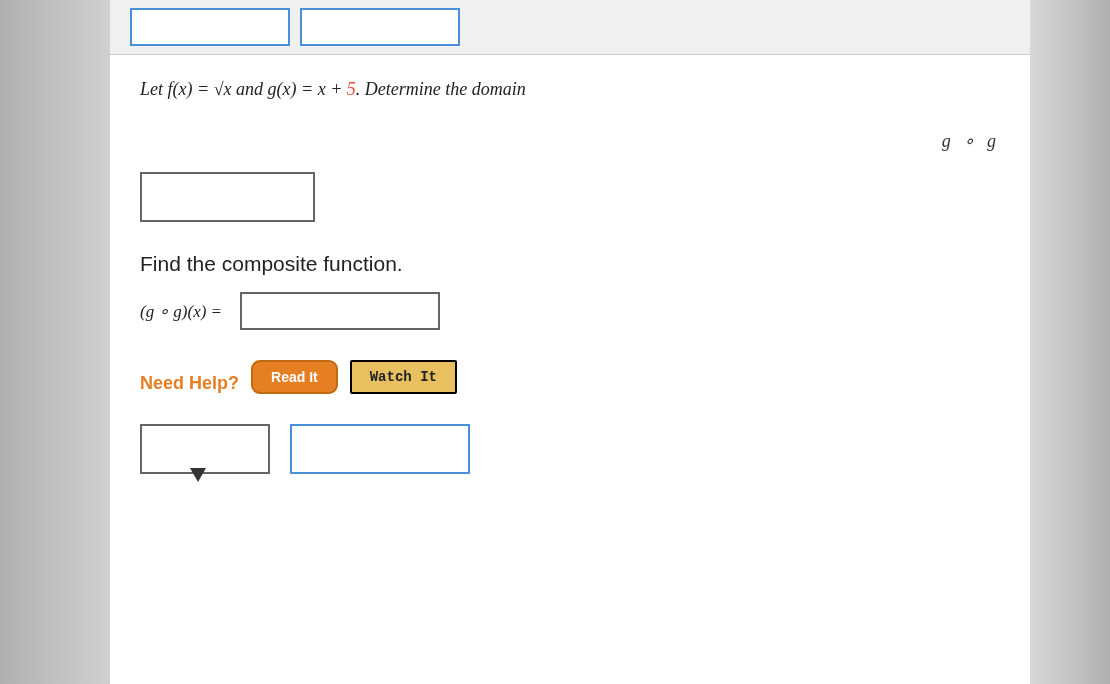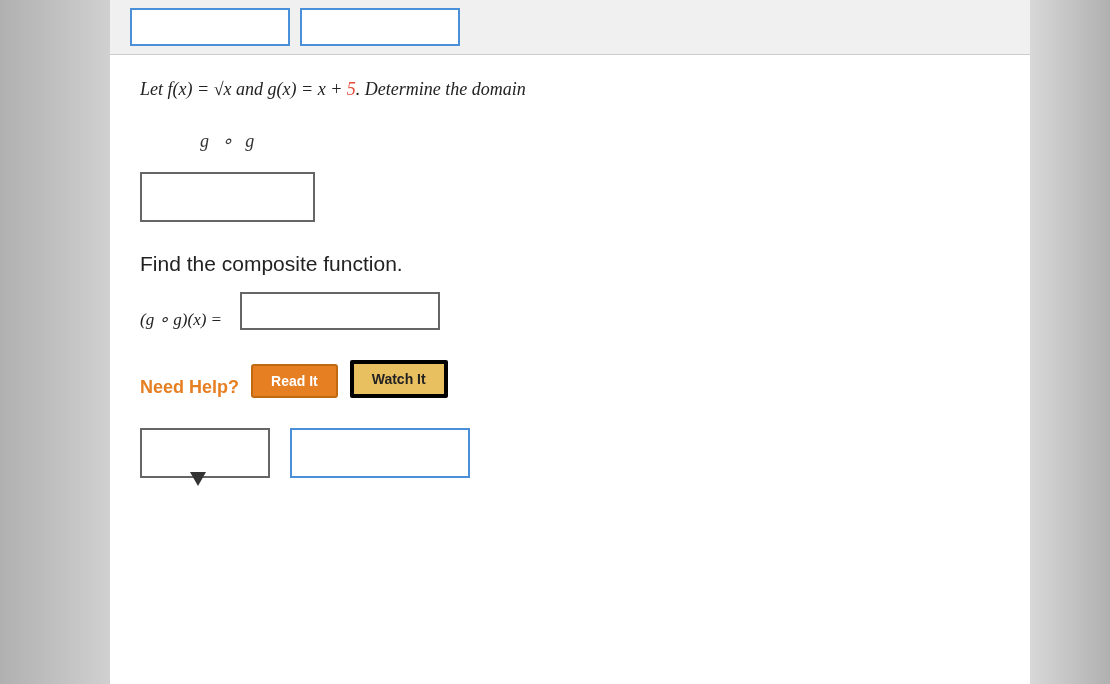--- a/index.html
+++ b/index.html
@@ -72,41 +72,42 @@
       font-style: italic;
     }
 
     .composition-label {
       font-size: 18px;
       font-style: italic;
       color: #333;
       margin-bottom: 20px;
       margin-left: 60px;
       letter-spacing: 4px;
+      text-align: right;
     }
 
     .answer-box-domain {
       border: 2px solid #666;
       background: white;
       height: 50px;
       width: 175px;
       margin-bottom: 30px;
     }
 
     .find-composite-text {
       font-size: 21px;
       color: #222;
       margin-bottom: 16px;
       font-family: Arial, sans-serif;
       font-style: normal;
     }
 
     .composite-row {
       display: flex;
-      align-items: flex-end;
+      align-items: center;
       gap: 18px;
       margin-bottom: 30px;
     }
 
     .composite-label {
       font-size: 17px;
       font-style: italic;
       color: #222;
     }
 
@@ -133,30 +134,30 @@
 
     .btn-read-it {
       background: #e67e22;
       color: white;
       border: 2px solid #c0690f;
       padding: 7px 18px;
       font-size: 14px;
       font-family: Arial, sans-serif;
       font-weight: bold;
       cursor: pointer;
-      border-radius: 3px;
+      border-radius: 9px;
     }
 
     .btn-watch-it {
       background: #e8c060;
       color: #222;
-      border: 4px solid #000000;
+      border: 2px solid #000000;
       padding: 7px 18px;
       font-size: 14px;
-      font-family: Liberation Sans, sans-serif;
+      font-family: Liberation Mono, monospace;
       font-weight: bold;
       cursor: pointer;
       border-radius: 2px;
     }
 
     .bottom-row {
       display: flex;
       gap: 20px;
       align-items: flex-start;
     }

